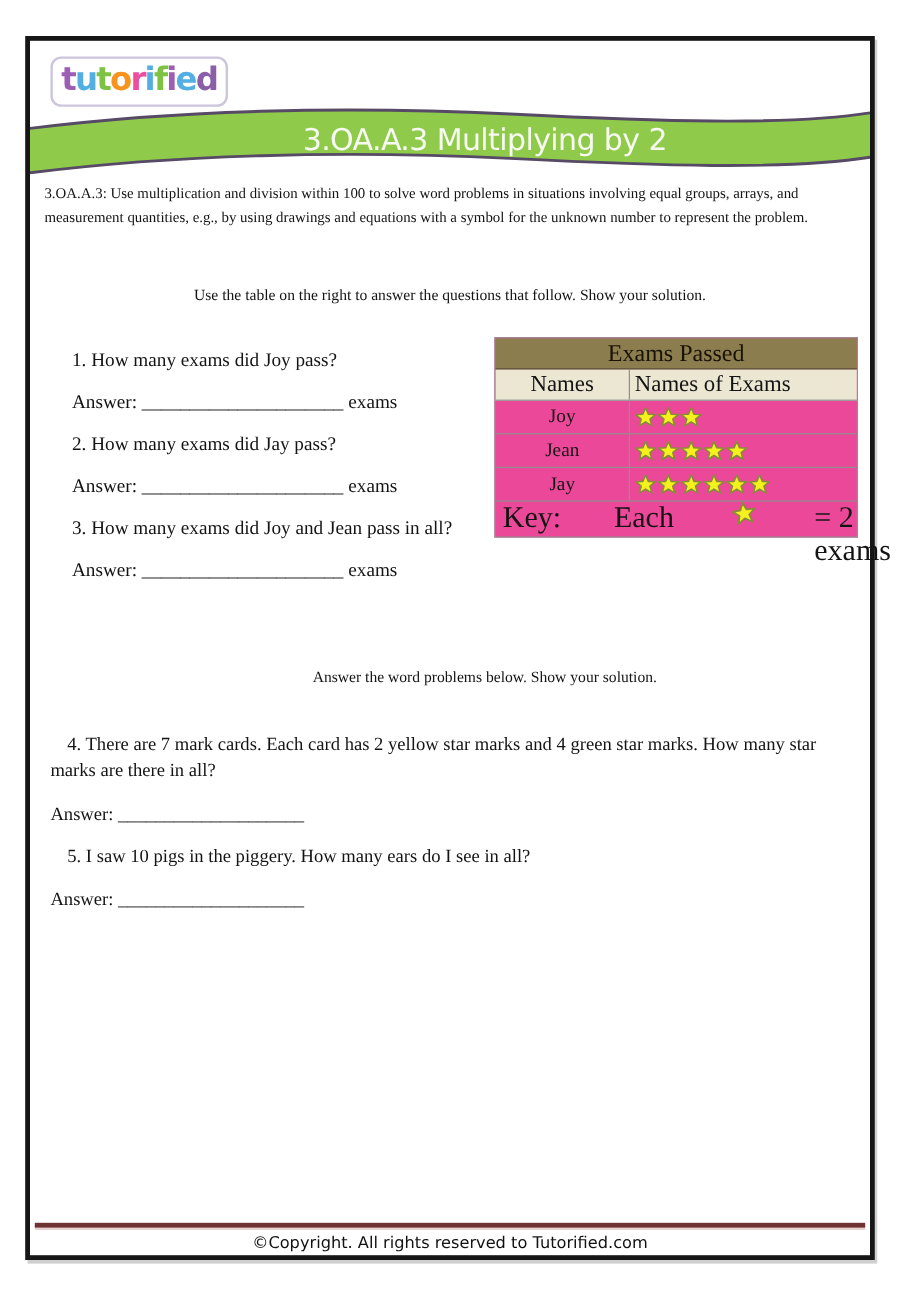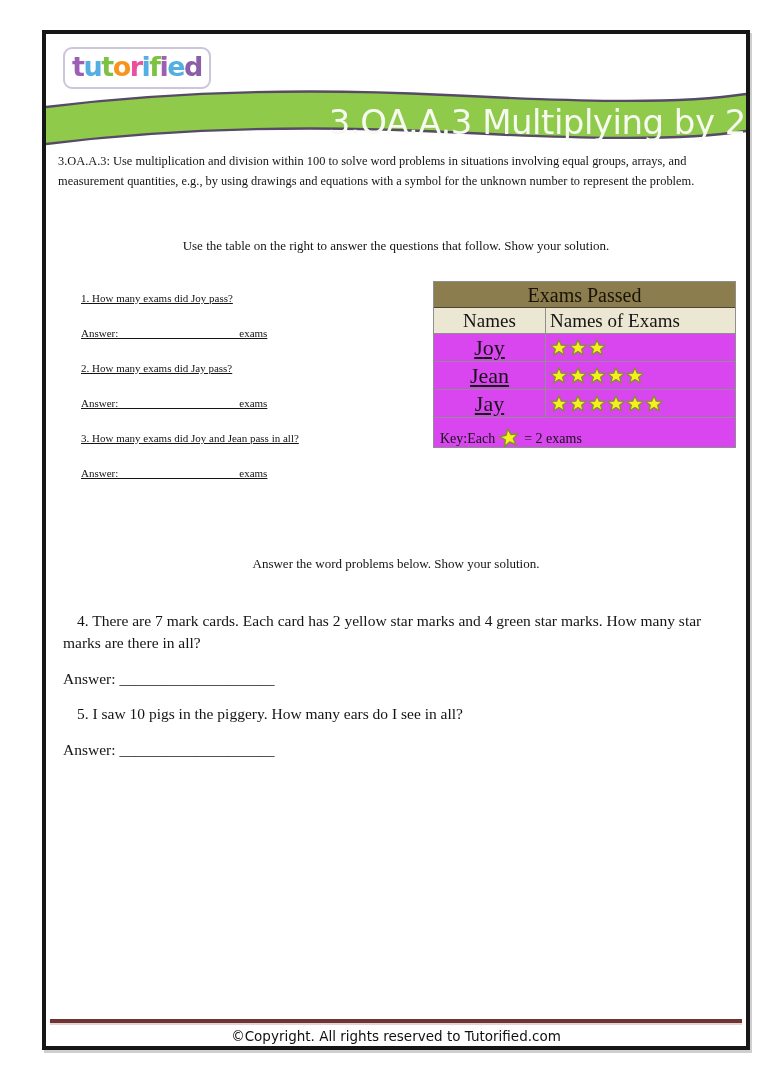--- a/index.html
+++ b/index.html
@@ -11,58 +11,58 @@
     --star-fill:#f4f11c;
     --star-stroke:#8a8a3c;
     --rule-color:#6e3434;
     --doc-border:#161616;
     --logo-border:#ccc5dc;
     --ink:#141414;
   }
   *{margin:0;padding:0;box-sizing:border-box;}
   body{background:#ffffff;font-family:"Liberation Serif",serif;color:var(--ink);}
   .page{position:relative;width:768px;height:1086px;background:#ffffff;overflow:hidden;}
-  .doc{position:absolute;left:42px;top:30px;width:708px;height:1020px;background:#ffffff;
+  .doc{position:absolute;left:21px;top:30px;width:708px;height:1020px;background:#ffffff;
        border:4px solid var(--doc-border);box-shadow:2px 3px 0 #cfcfcf;}
   
   .logo-box{position:absolute;left:17px;top:13px;width:148px;height:42px;
             border:2px solid var(--logo-border);border-radius:9px;
             display:flex;align-items:center;justify-content:center;background:#fff;}
   .logo-text{font-family:"DejaVu Sans",sans-serif;font-weight:bold;font-size:27px;
              letter-spacing:-1.5px;line-height:1;padding-bottom:3px;}
   
   .banner{position:absolute;left:0;top:52px;width:700px;height:64px;}
   .banner svg{position:absolute;left:0;top:0;}
   .band-fill{fill:var(--banner-green);stroke:none;}
   .band-edge{fill:none;stroke:var(--banner-stroke);stroke-width:2.4;}
-  .banner-title{position:absolute;left:0;top:16px;width:100%;text-align:right;padding-left:58px;
-                font-family:"DejaVu Sans",sans-serif;font-size:34px;color:#f6faf0;
+  .banner-title{position:absolute;left:0;top:16px;width:100%;text-align:center;padding-left:58px;
+                font-family:"DejaVu Sans",sans-serif;font-size:25px;color:#f6faf0;
                 letter-spacing:-0.5px;}
   
   .standard{position:absolute;left:12px;top:117px;width:680px;font-size:12.4px;line-height:1.62;}
   
   .sec-instruction{position:absolute;left:0;width:100%;text-align:center;font-size:13px;}
   .sec1-instruction{top:204px;}
-  .sec2-instruction{top:522px;}
+  .sec2-instruction{top:522px;margin-left:29px;}
   
-  .quiz{position:absolute;left:35px;top:258px;font-size:11px;text-decoration:underline;}
+  .quiz{position:absolute;left:35px;top:258px;font-size:16px;}
   .quiz .line{height:35px;white-space:nowrap;}
   
-  .ptable{position:absolute;left:387px;top:247px;width:303px;background:#d946ef;
+  .ptable{position:absolute;left:387px;top:247px;width:303px;background:#ec4899;
           border:1px solid var(--table-border);}
   .ptable-title{height:26px;line-height:26px;text-align:center;font-size:20px;
                 background:var(--table-title-bg);color:#1a1206;border-bottom:1px solid #4d4433;}
   .ptable-header{display:flex;height:26px;background:var(--table-header-bg);
                  border-bottom:1px solid var(--table-border);font-size:19px;}
   .cell-name{width:112px;text-align:center;border-right:1px solid var(--table-border);
              display:flex;align-items:center;justify-content:center;}
   .cell-stars{flex:1;display:flex;align-items:center;padding-left:4px;font-size:19px;}
-  .t-row{display:flex;height:28px;border-bottom:1px solid var(--table-border);font-size:22px;text-decoration:underline;}
+  .t-row{display:flex;height:28px;border-bottom:1px solid var(--table-border);font-size:16px;}
   .t-row .cell-stars svg{margin-right:1px;}
-  .ptable-key{height:29px;display:flex;align-items:flex-end;font-size:14px;padding-left:6px;}
+  .ptable-key{height:29px;display:flex;align-items:flex-start;font-size:25px;padding-left:6px;gap:44px;}
   .key-each{margin-right:4px;}
   .key-star{display:inline-flex;margin-right:5px;transform:rotate(-9deg);}
   
   .wp{position:absolute;left:17px;top:557px;width:678px;font-size:15.5px;margin-top:19px;}
   .wp .question{line-height:22px;text-indent:14px;margin-bottom:15px;}
   .wp .answer{line-height:20px;margin-bottom:14px;}
   
   .footer-rule{position:absolute;left:4px;top:985px;width:692px;height:4px;
                background:var(--rule-color);box-shadow:0 2px 0 #e7d2d2;}
   .copyright{position:absolute;left:0;top:994px;width:100%;text-align:center;

